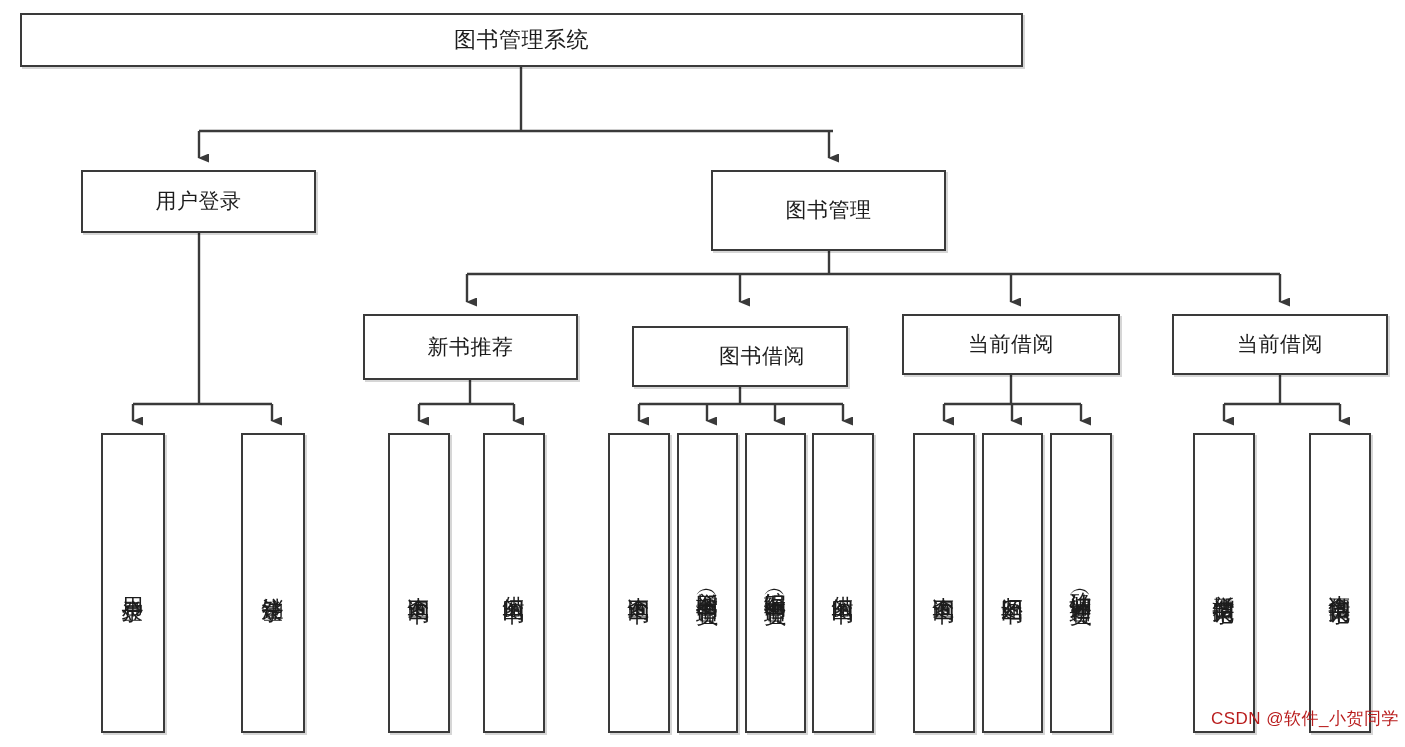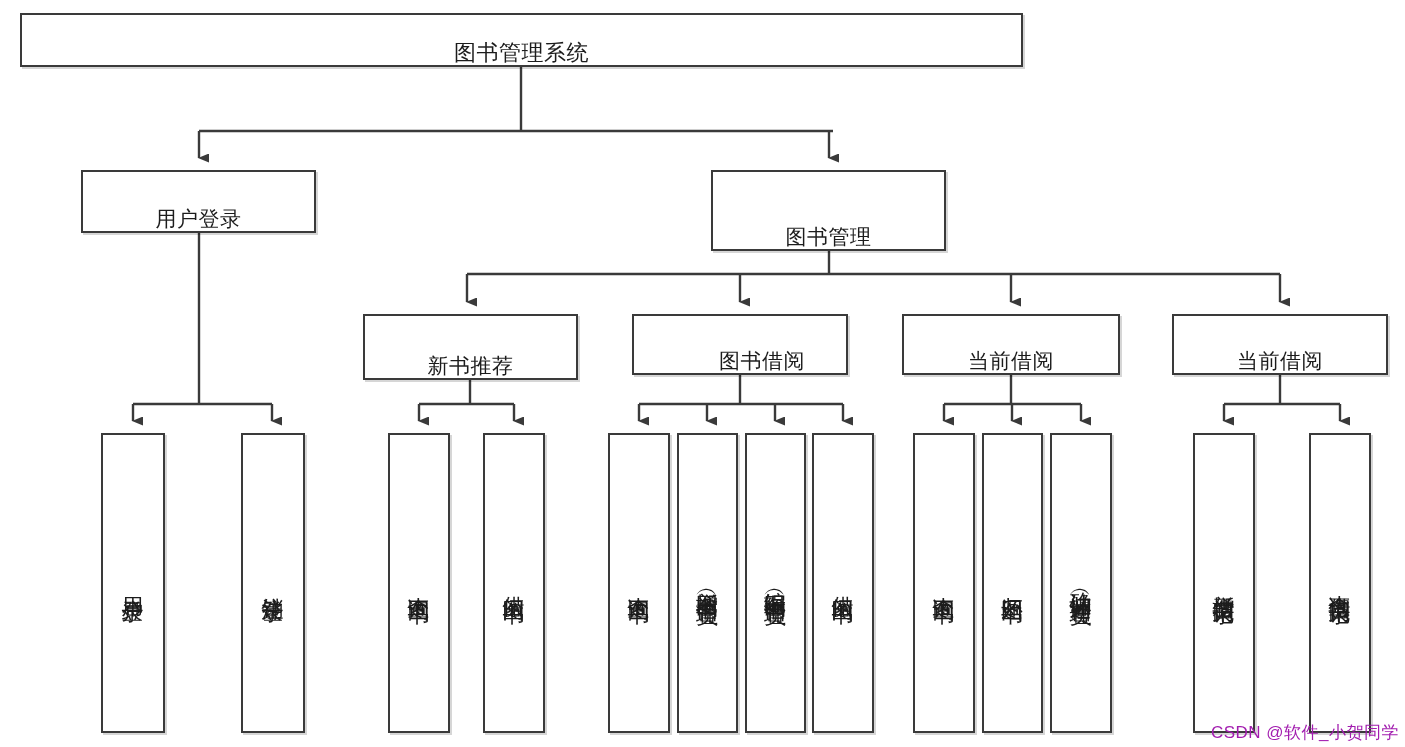--- a/index.html
+++ b/index.html
@@ -24,21 +24,21 @@
     width: 1405px;
     height: 747px;
   }
   .node {
     position: absolute;
     box-sizing: border-box;
     border: 2px solid #3a3a3a;
     background: #ffffff;
     box-shadow: 2px 2px 0 rgba(0,0,0,0.16);
     display: flex;
-    align-items: flex-end;
+    align-items: center;
     justify-content: center;
     color: #1c1c1c;
     z-index: 2;
   }
   .node .label {
     display: block;
     text-align: center;
     line-height: 1.15;
     white-space: nowrap;
   }
@@ -59,23 +59,23 @@
     text-orientation: upright;
     font-size: 22px;
     line-height: 1.05;
     letter-spacing: 2px;
     white-space: nowrap;
     max-height: 288px;
   }
   .watermark {
     position: absolute;
     right: 6px;
-    bottom: 3px;
+    bottom: 17px;
     font-size: 17px;
-    color: #a21caf;
+    color: #b91c1c;
     letter-spacing: 0.5px;
     z-index: 3;
     white-space: nowrap;
   }
 </style>
 </head>
 <body>
 
 <div id="canvas">
 
@@ -139,21 +139,21 @@
   </div>
 
   <div class="node horiz" style="left:711px; top:170px; width:235px; height:81px;">
     <span class="label">图书管理</span>
   </div>
 
   <div class="node horiz" style="left:363px; top:314px; width:215px; height:66px;">
     <span class="label">新书推荐</span>
   </div>
 
-  <div class="node horiz" style="left:632px; top:314px; width:216px; height:61px;padding-left:44px;">
+  <div class="node horiz" style="left:632px; top:326px; width:216px; height:61px;padding-left:44px;">
     <span class="label">图书借阅</span>
   </div>
 
   <div class="node horiz" style="left:902px; top:314px; width:218px; height:61px;">
     <span class="label">当前借阅</span>
   </div>
 
   <div class="node horiz" style="left:1172px; top:314px; width:216px; height:61px;">
     <span class="label">当前借阅</span>
   </div>

